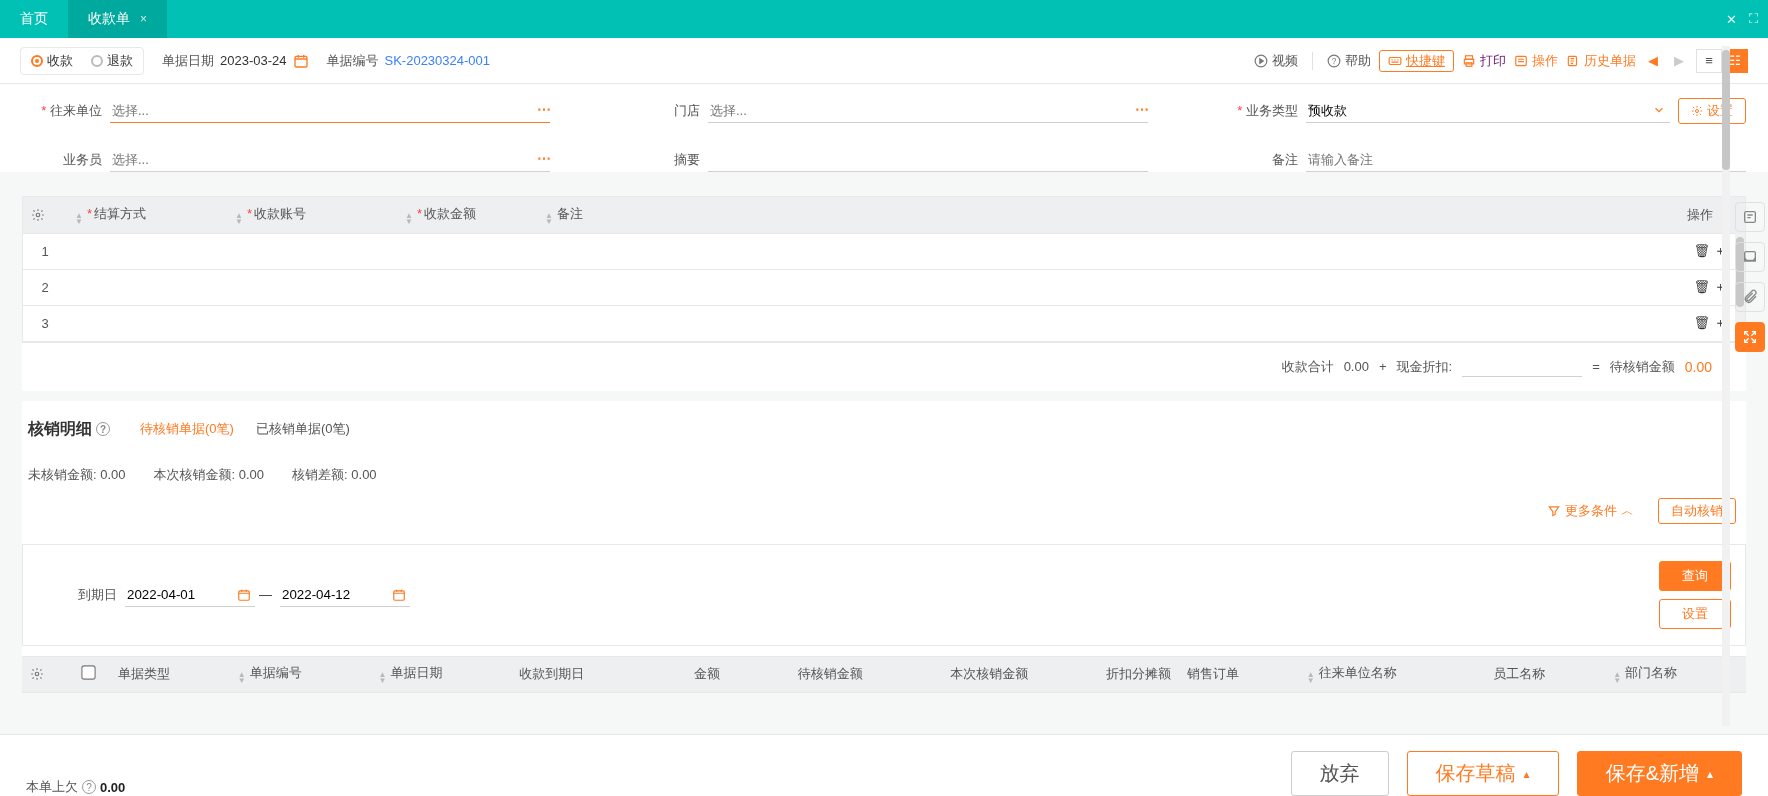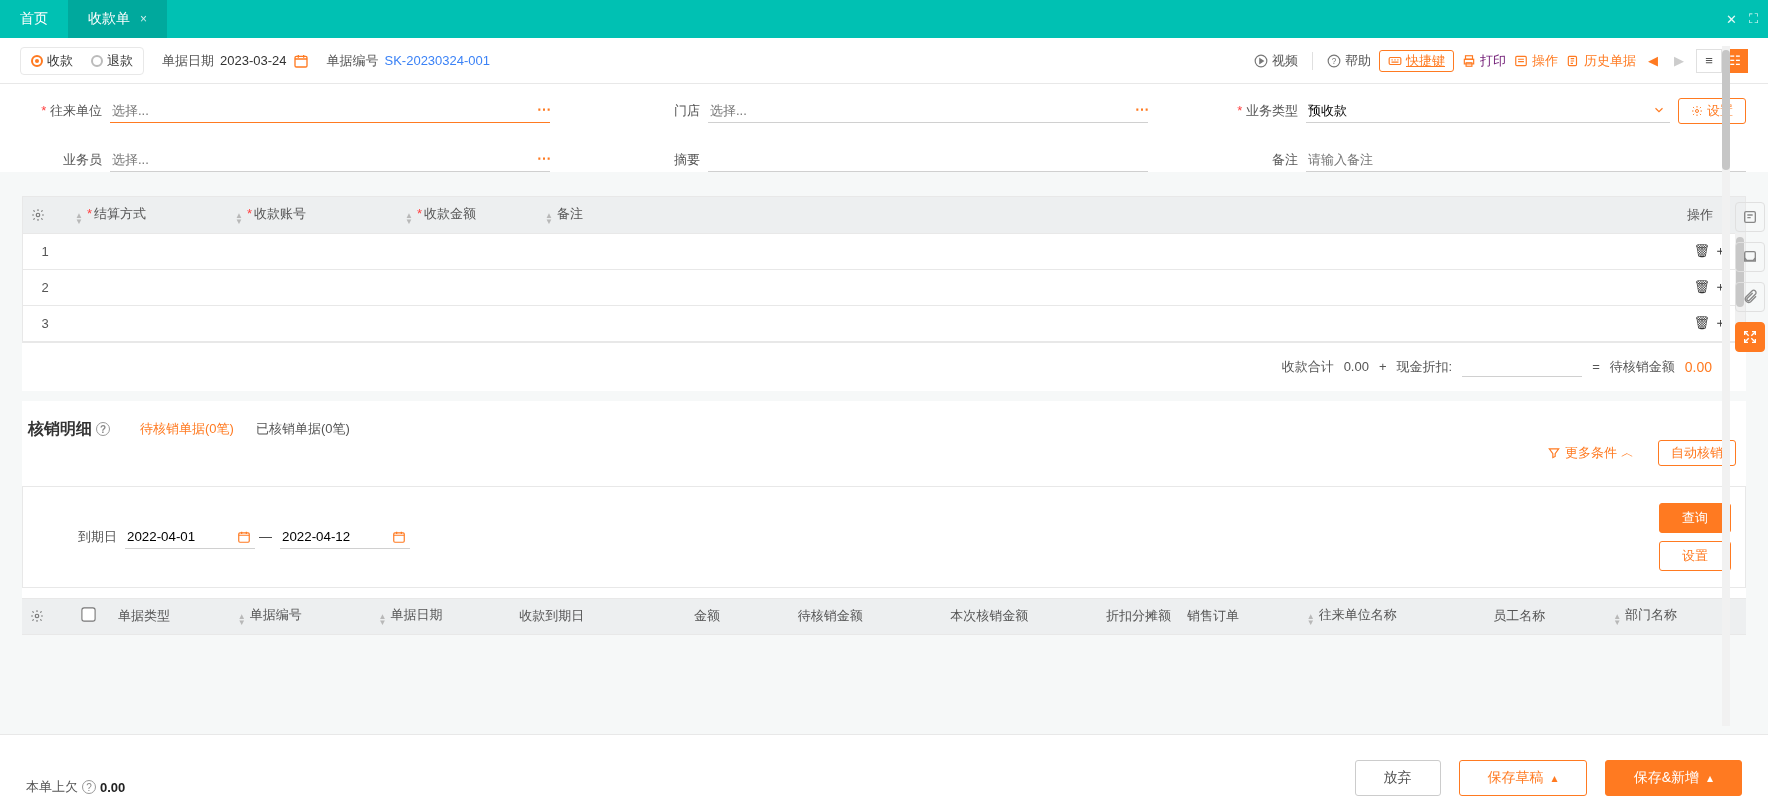--- a/index.html
+++ b/index.html
@@ -94,21 +94,21 @@
 
   .hx-table th { font-size:13px; }
   .hx-table th.chk-col { width:44px; text-align:center; }
   .hx-table input[type=checkbox]{ transform:scale(1.1); }
 
   
   .footer { position:absolute; left:0; right:0; bottom:0; height:62px; background:#fff; border-top:1px solid #e8e8e8; display:flex; align-items:flex-end; padding:0 26px; gap:6px; z-index:3; }
   .footer .owe { color:#555; display:flex; align-items:center; gap:4px; }
   .footer .owe .val { font-weight:bold; color:#222; }
   .footer .actions { margin-left:auto; display:flex; gap:18px; }
-  .footer .btn { padding:8px 28px; font-size:14px; display:flex; align-items:center; gap:4px; }
+  .footer .btn { padding:8px 28px; font-size:20px; display:flex; align-items:center; gap:4px; }
   .caret-up::after{content:"▴"; margin-left:4px; font-size:12px;}
 
   
   .rail { position:absolute; right:0; top:38px; width:36px; display:flex; flex-direction:column; align-items:center; gap:10px; padding-top:164px; z-index:4; }
   .rail .chip { width:30px; height:30px; border:1px solid #e0e0e0; border-radius:4px; display:flex; align-items:center; justify-content:center; color:#777; cursor:pointer; font-size:15px; }
   .rail .chip.active { background:#ff7a21; color:#fff; border-color:#ff7a21; }
 
   
   .scroll { flex:1; overflow-y:auto; overflow-x:hidden; position:relative; padding-bottom:80px; }
   .thin-scroll { position:absolute; top:46px; right:38px; bottom:70px; width:8px; background:#f1f1f1; }
@@ -338,20 +338,25 @@
       <h3>
         <span>核销明细</span>
         <span style="border:1px solid #999;border-radius:50%;width:14px;height:14px;font-size:10px;display:inline-flex;align-items:center;justify-content:center;color:#888">?</span>
       </h3>
       <div class="hx-tabs">
         <span class="hx-tab active">待核销单据(0笔)</span>
         <span class="hx-tab">已核销单据(0笔)</span>
       </div>
     </div>
 
+    <div class="hx-amounts">
+      <span>未核销金额: 0.00</span>
+      <span>本次核销金额: 0.00</span>
+      <span>核销差额: 0.00</span>
+    </div>
 
     <div class="hx-controls">
       <span class="more-cond">
         <svg width="14" height="14" viewBox="0 0 24 24" fill="none" stroke="#ff7a21" stroke-width="2">
             <path d="M4 5h16l-6 8v5l-4 2v-7z"></path>
           </svg>
         <span>更多条件</span>
         <span>︿</span>
       </span>
       <span class="auto-hx">自动核销</span>

